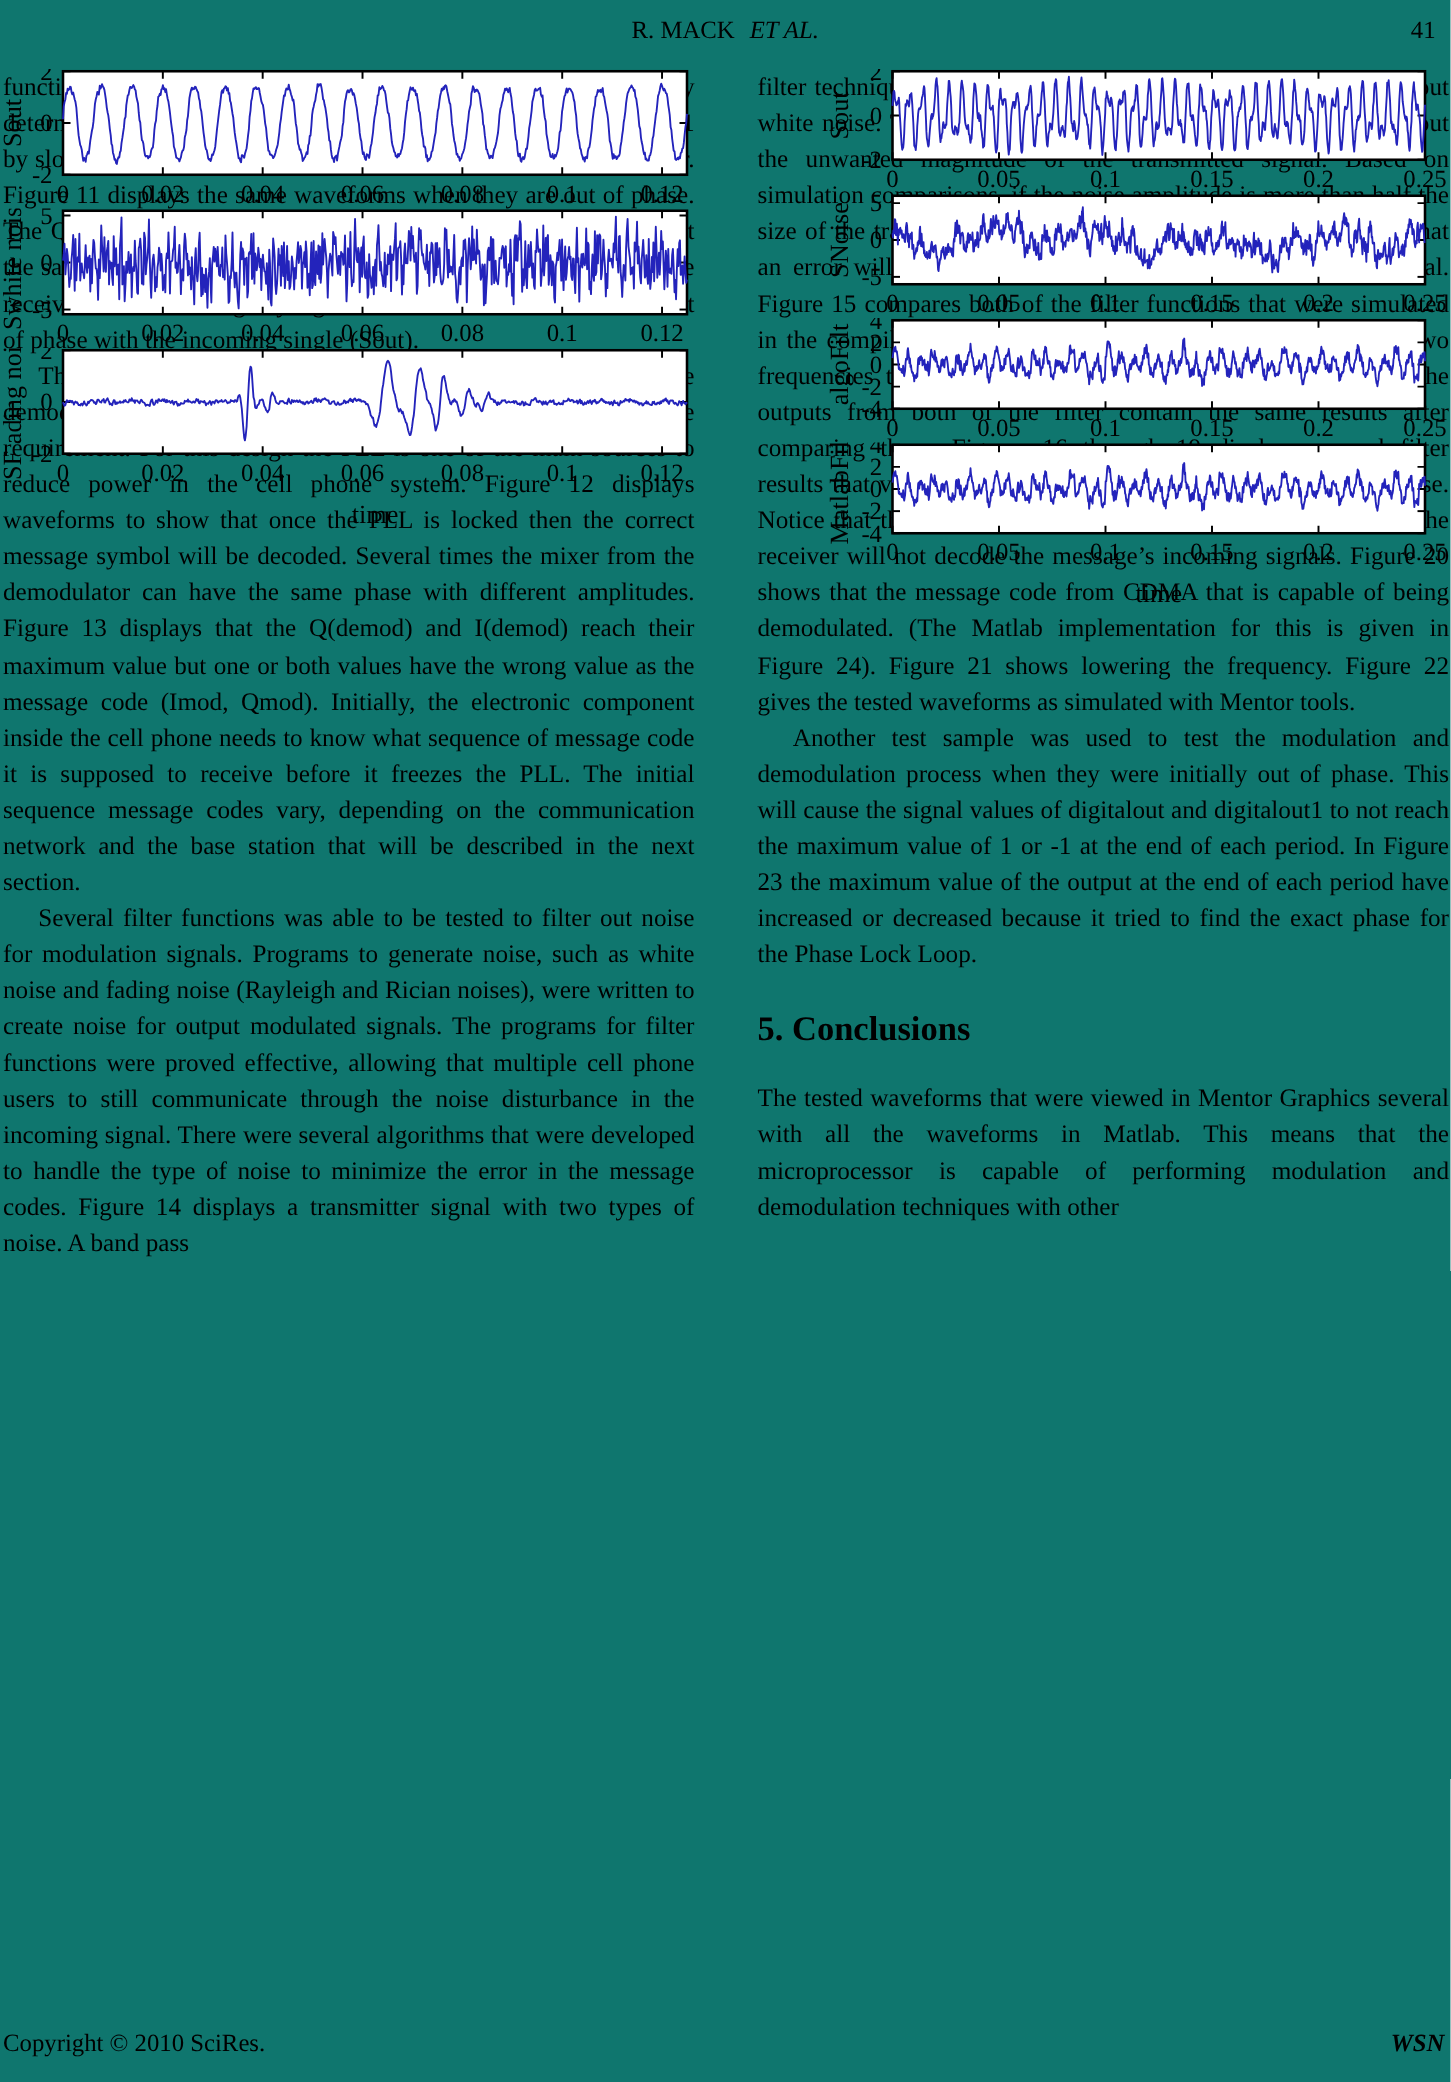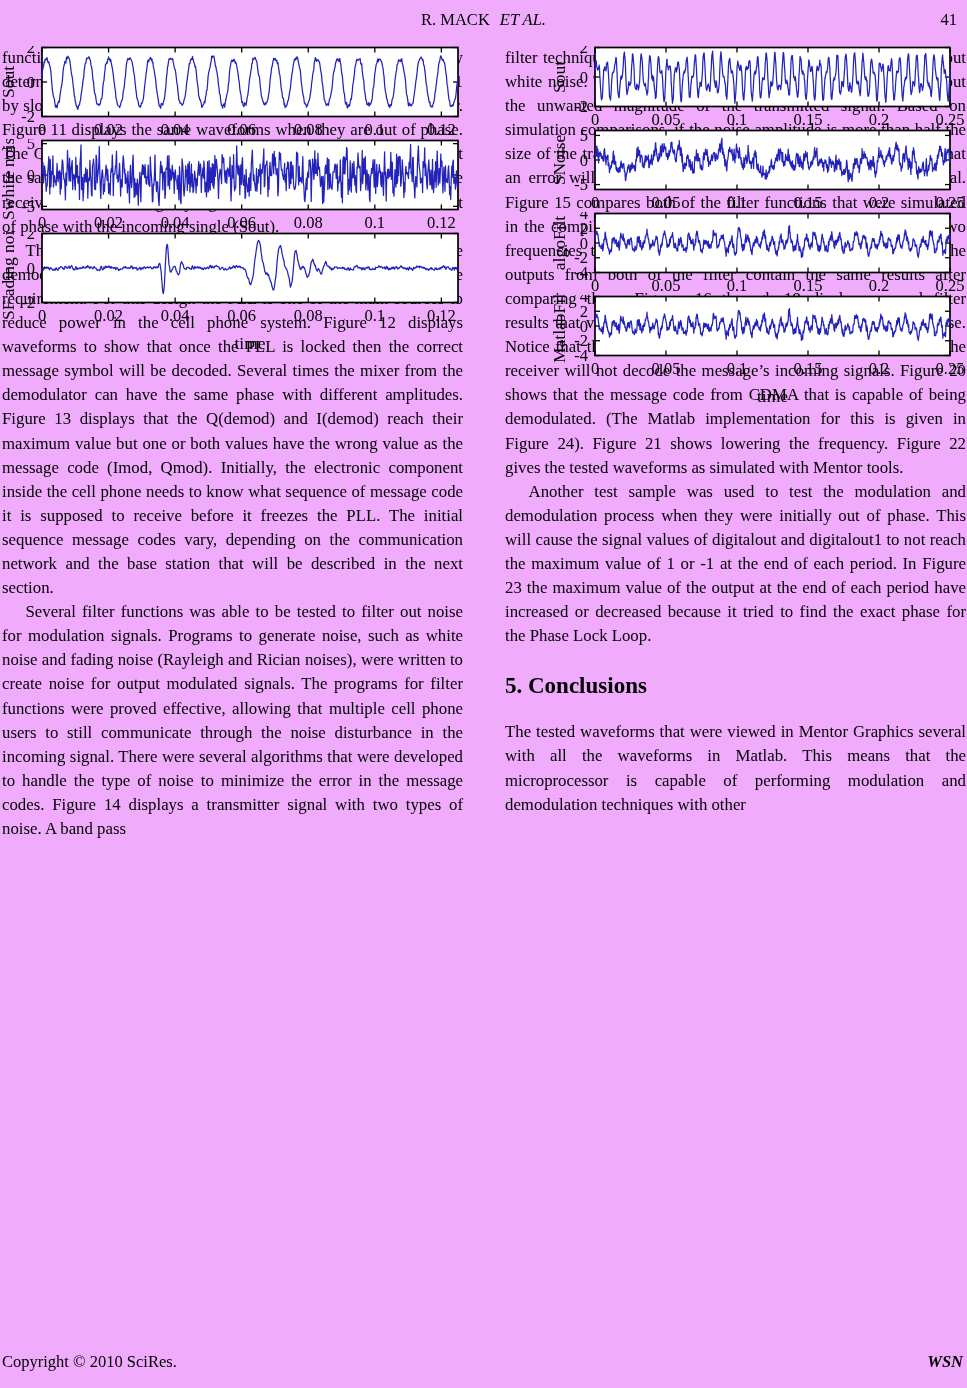--- a/index.html
+++ b/index.html
@@ -1,16 +1,16 @@
 <!DOCTYPE html>
 <html><head>
 <meta charset="utf-8">
 <style>
   html,body{margin:0;padding:0;background:#ffffff;}
-  .page{position:relative;width:967px;height:1388px;background:#f0abfc;color:#000;
+  .page{position:relative;width:967px;height:1388px;background:#0f766e;color:#000;
         font-family:"Liberation Serif",serif;overflow:hidden;}
   .header{position:relative;margin:10px 2px 0 2px;height:24px;font-size:16.5px;}
   .running-head{text-align:center;}
   .running-head .etal{font-style:italic;margin-left:10px;}
   .page-number{position:absolute;right:8px;top:0;}
   .columns{position:relative;margin:12px 2px 0 2px;height:1300px;}
   .col{position:absolute;top:0;width:461px;}
   .col-left{left:0;}
   .col-right{left:503px;}
   p.body-par{margin:0;text-align:justify;font-size:16.8px;line-height:24.1px;text-indent:1.4em;}

